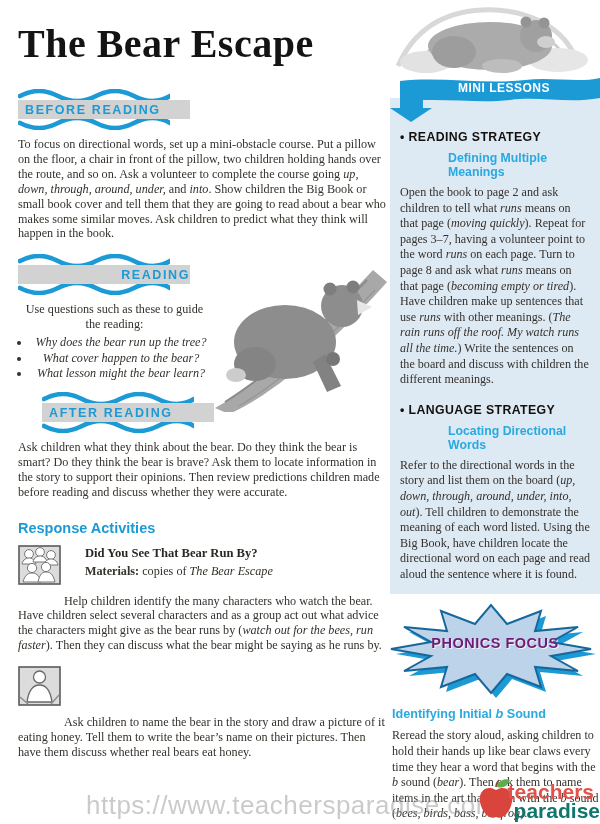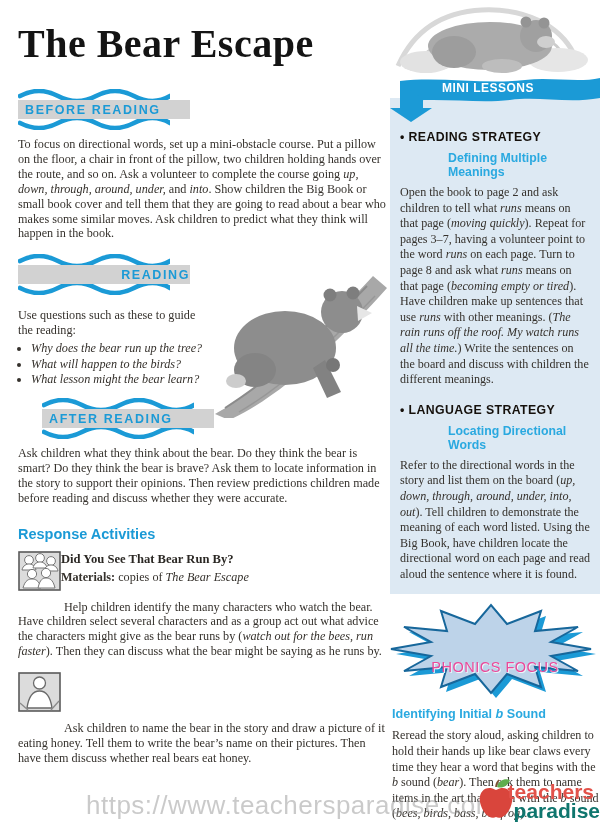--- a/index.html
+++ b/index.html
@@ -19,43 +19,43 @@
   .header-bar{
     background:#d2d2d2;color:#1b9ad6;
     font-family:"Liberation Sans", sans-serif;font-weight:bold;
     font-size:12.5px;letter-spacing:1.6px;padding:3px 0 2px 7px;
     white-space:nowrap;
   }
   .body-text{font-size:12.2px;line-height:14.9px;margin:7px 0 0 0;}
   .mt-before{margin-top:22px;}
   .mt-reading{margin-top:13px;text-align:right;}
   .mt-after{margin-top:10px;padding-left:24px;}
-  .questions-wrap{margin-top:13px;}
+  .questions-wrap{margin-top:7px;text-align:center;}
   .bear-float{float:right;width:175px;height:150px;margin:-40px 0 0 4px;}
   .questions-list{margin:3px 0 0 0;padding:0 0 0 13px;}
   .questions-list li{
     font-style:italic;font-size:12.2px;line-height:15.6px;color:#35312c;
   }
   .resp-heading{
     font-family:"Liberation Sans", sans-serif;font-weight:bold;
     color:#1b9ad6;font-size:14.5px;margin:20px 0 9px 0;
   }
   .activity{margin:0 0 13px 0;}
-  .activity-head{display:flex;gap:0;align-items:flex-start;}
+  .activity-head{display:flex;gap:24px;align-items:flex-start;}
   .activity-icon{flex:none;}
   .activity-title{font-weight:bold;font-size:12.6px;margin:1px 0 0 0;color:#2b2824;}
   .activity-materials{font-size:12.2px;margin:3px 0 0 0;}
   .activity-body{text-indent:46px;margin:5px 0 0 0;}
   
   .sidebar{position:absolute;left:390px;top:0;width:210px;}
   .sidebar-bear{display:block;}
   .mini-banner{position:relative;z-index:3;margin-top:-8px;height:50px;}
   .mini-banner svg{display:block;}
   .mini-banner-label{
-    position:absolute;left:52px;top:9px;color:#ffffff;
+    position:absolute;left:68px;top:9px;color:#ffffff;
     font-family:"Liberation Sans", sans-serif;font-weight:bold;
     font-size:12px;letter-spacing:.5px;
   }
   .mini-box{
     background:#dde9f3;margin-top:-24px;padding:32px 9px 10px 10px;
     position:relative;z-index:1;
   }
   .mini-heading{
     font-family:"Liberation Sans", sans-serif;font-weight:bold;
     font-size:12.3px;color:#15100b;margin:0 0 7px 0;letter-spacing:.4px;
@@ -63,23 +63,23 @@
   .mini-heading::before{content:"• ";}
   .mini-sub{
     font-family:"Liberation Sans", sans-serif;font-weight:bold;
     font-size:12.3px;color:#2aa9e0;margin:0 0 6px 0;padding-left:48px;
   }
   .mini-body{font-size:12.1px;line-height:15.6px;margin:0 0 15px 0;}
   .mini-body:last-child{margin-bottom:2px;}
   .phonics-star{position:relative;margin-top:9px;height:96px;}
   .phonics-star svg{display:block;}
   .phonics-star-label{
-    position:absolute;left:0;top:56px;width:100%;text-align:center;
-    font-family:"Liberation Sans", sans-serif;font-weight:normal;
-    font-size:14.5px;color:#ec4899;letter-spacing:.5px;
+    position:absolute;left:0;top:32px;width:100%;text-align:center;
+    font-family:"Liberation Sans", sans-serif;font-weight:bold;
+    font-size:14.5px;color:#701a75;letter-spacing:.5px;
     text-shadow:1px 1px 0 #eef4fa;
   }
   .phonics-sub{
     font-family:"Liberation Sans", sans-serif;font-weight:bold;
     font-size:12.6px;color:#2aa9e0;margin:8px 0 7px 2px;
   }
   .phonics-body{font-size:12.1px;line-height:15.6px;margin:0 0 0 2px;}
   
   .watermark{
     position:absolute;left:86px;top:790px;z-index:5;
@@ -133,21 +133,21 @@
         <circle cx="127" cy="44" r="21" fill="#8d8d8d"></circle>
         <circle cx="115" cy="27" r="6.5" fill="#7e7e7e"></circle>
         <circle cx="138" cy="25" r="6.5" fill="#7e7e7e"></circle>
         <path d="M142 38 L157 45 L143 53 Z" fill="#e6e6e6"></path>
         <circle cx="118" cy="97" r="7" fill="#777777"></circle>
       </svg>
     </div>
     <p class="body-text">Use questions such as these to guide the reading:</p>
     <ul class="questions-list">
       <li>Why does the bear run up the tree?</li>
-      <li>What will happen to the birds?</li>
+      <li>What cover happen to the bear?</li>
       <li>What lesson might the bear learn?</li>
     </ul>
   </div>
 
   <div class="wavy-header mt-after">
     <svg width="152" height="11" viewBox="0 0 152 11">
         <path d="M2,7 Q21,-3 40,7 T78,7 T116,7 T152,7" fill="none" stroke="#1b9ad6" stroke-width="4.6" stroke-linecap="round"></path>
       </svg>
     <div class="header-bar">AFTER READING</div>
     <svg width="152" height="11" viewBox="0 0 152 11">

